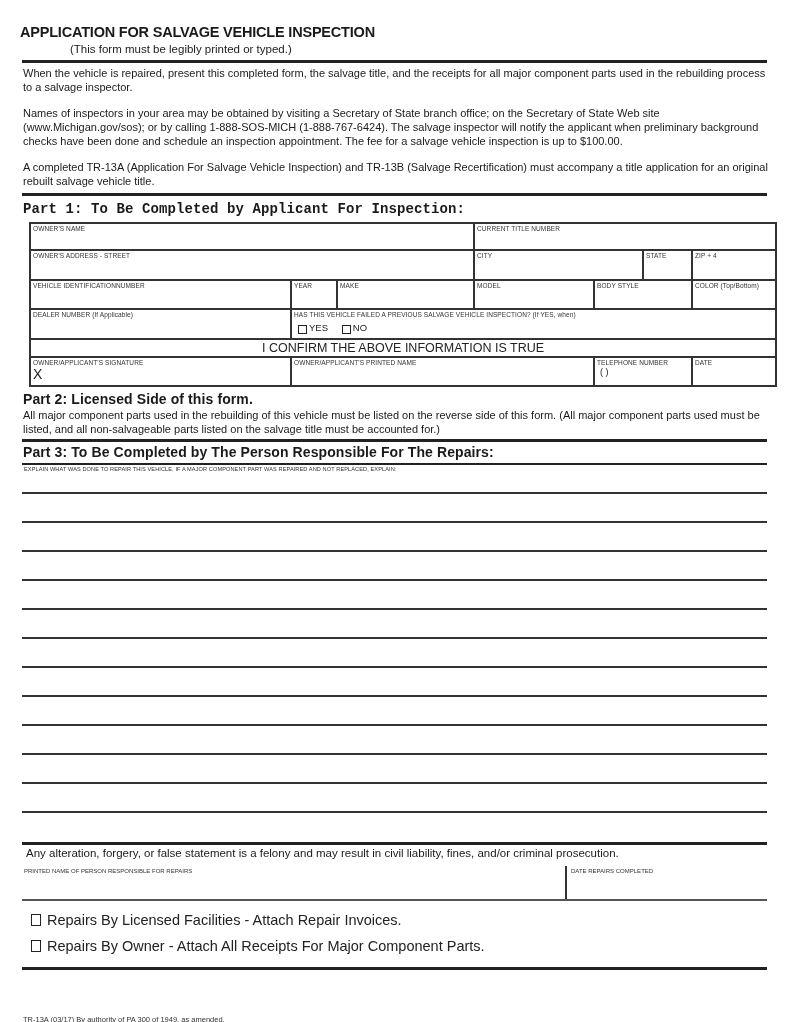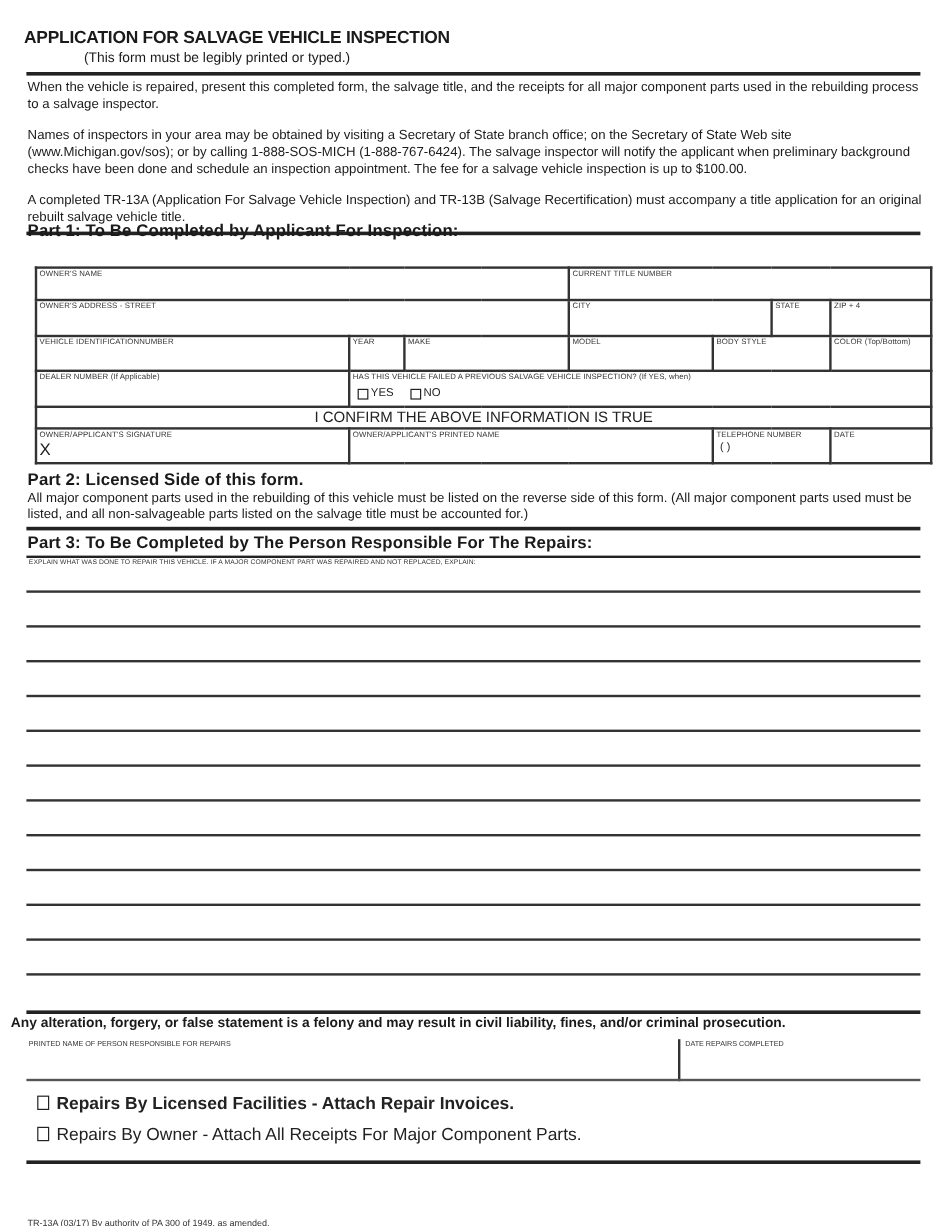--- a/index.html
+++ b/index.html
@@ -13,39 +13,39 @@
   table.form { position:absolute; left:29px; top:222px; width:746px; border-collapse:collapse; table-layout:fixed;padding-left:18px; }
   table.form td { border:2px solid #333; vertical-align:top; padding:0 2px; font-size:6.5px; color:#333; position:relative; }
   .lbl { display:block; font-size:6.5px; letter-spacing:0.1px; line-height:9px; }
   .confirm { text-align:center; font-size:12.5px !important; font-weight:normal; color:#222 !important; padding:1px 0 !important; }
   .chk { display:inline-block; width:7px; height:7px; border:1.5px solid #222; vertical-align:middle; margin-right:2px; }
   .yn { font-size:9.5px; color:#222; }
   .sigx { font-size:14px; color:#222; display:block; line-height:14px; }
   .phone { font-size:9px; color:#222; display:block; margin-left:3px; }
   .explain { position:absolute; left:24px; top:466px; font-size:5.6px; color:#333; letter-spacing:0.1px; }
   .wline { position:absolute; left:22px; width:745px; height:2px; background:#333; }
-  .warn { position:absolute; left:9px; top:847px; font-size:11.5px; font-weight:bold; }
+  .warn { position:absolute; left:26px; top:847px; font-size:11.5px; font-weight:normal; }
   .small-lbl { position:absolute; font-size:6px; color:#333; }
   .cb-row { position:absolute; left:31px; font-size:14.5px; color:#222; }
   .cb-box { display:inline-block; width:8px; height:10px; border:1.5px solid #222; margin-right:6px; vertical-align:-1px; }
   .footer { position:absolute; left:23px; top:973px; font-size:7.5px; color:#333;margin-top:42px; }
 </style>
 </head>
 <body>
 
 <div class="abs title">APPLICATION FOR SALVAGE VEHICLE INSPECTION</div>
 <div class="abs subtitle">(This form must be legibly printed or typed.)</div>
 <div class="rule-thick" style="top:60px;height:3px;"></div>
 
 <div class="para" style="top:66px;">When the vehicle is repaired, present this completed form, the salvage title, and the receipts for all major component parts used in the rebuilding process to a salvage inspector.</div>
 <div class="para" style="top:106px;">Names of inspectors in your area may be obtained by visiting a Secretary of State branch office; on the Secretary of State Web site (www.Michigan.gov/sos); or by calling 1-888-SOS-MICH (1-888-767-6424). The salvage inspector will notify the applicant when preliminary background checks have been done and schedule an inspection appointment.  The fee for a salvage vehicle inspection is up to  $100.00.</div>
 <div class="para" style="top:160px;">A completed TR-13A (Application For Salvage Vehicle Inspection) and TR-13B (Salvage Recertification) must accompany a title application for an original rebuilt salvage vehicle title.</div>
 <div class="rule-thick" style="top:193px;height:3px;"></div>
 
-<div class="part-h" style="top:184px;">Part 1:  To Be Completed by Applicant For Inspection:</div>
+<div class="part-h" style="top:201px;font-family:Liberation Mono, monospace;">Part 1:  To Be Completed by Applicant For Inspection:</div>
 
 <table class="form">
   <colgroup>
     <col style="width:261px">
       <col style="width:46px">
       <col style="width:64px">
       <col style="width:73px">
       <col style="width:120px">
       <col style="width:49px">
       <col style="width:22px">
@@ -155,21 +155,21 @@
 <div class="rule-thick" style="top:842px;height:3px;"></div>
 <div class="warn">Any alteration, forgery, or false statement is a felony and may result in civil liability, fines, and/or criminal prosecution.</div>
 
 <div class="small-lbl" style="left:24px;top:868px;">PRINTED NAME OF PERSON RESPONSIBLE FOR REPAIRS</div>
 <div class="abs" style="left:22px;top:866px;width:543px;height:33px;"></div>
 <div class="abs" style="left:565px;top:866px;width:2px;height:35px;background:#333;"></div>
 <div class="small-lbl" style="left:571px;top:868px;">DATE REPAIRS COMPLETED</div>
 <div class="abs" style="left:567px;top:866px;width:200px;height:33px;"></div>
 <div class="abs" style="left:22px;top:899px;width:745px;height:2px;background:#555;"></div>
 
-<div class="cb-row" style="top:912px;font-weight:bold;">
+<div class="cb-row" style="top:912px;">
   <span class="cb-box"></span><span>Repairs By Licensed Facilities - Attach Repair Invoices.</span>
 </div>
 <div class="cb-row" style="top:938px;text-align:right;">
   <span class="cb-box"></span><span>Repairs By Owner - Attach All Receipts For Major Component Parts.</span>
 </div>
 
 <div class="rule-thick" style="top:967px;height:3px;"></div>
 <div class="footer">TR-13A (03/17) By authority of PA 300 of 1949, as amended.</div>
 
 </body></html>

